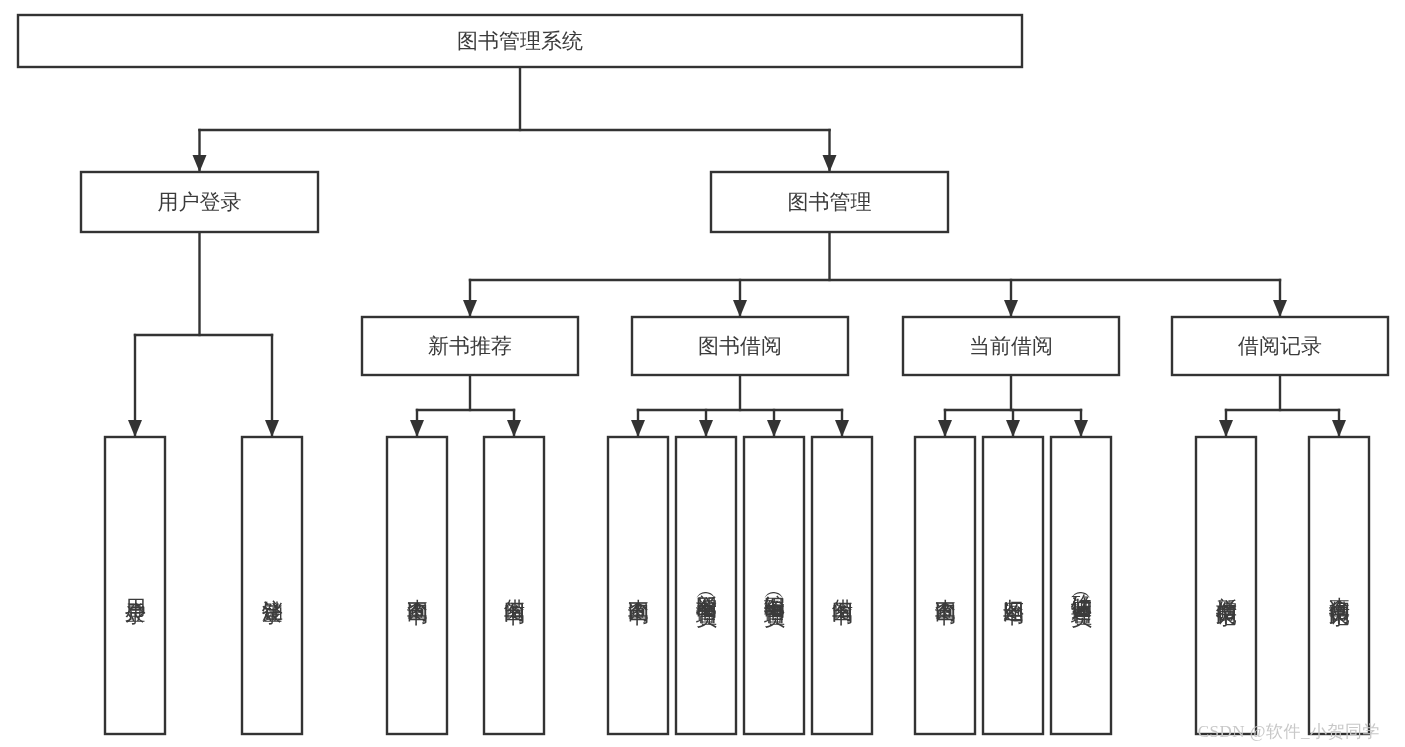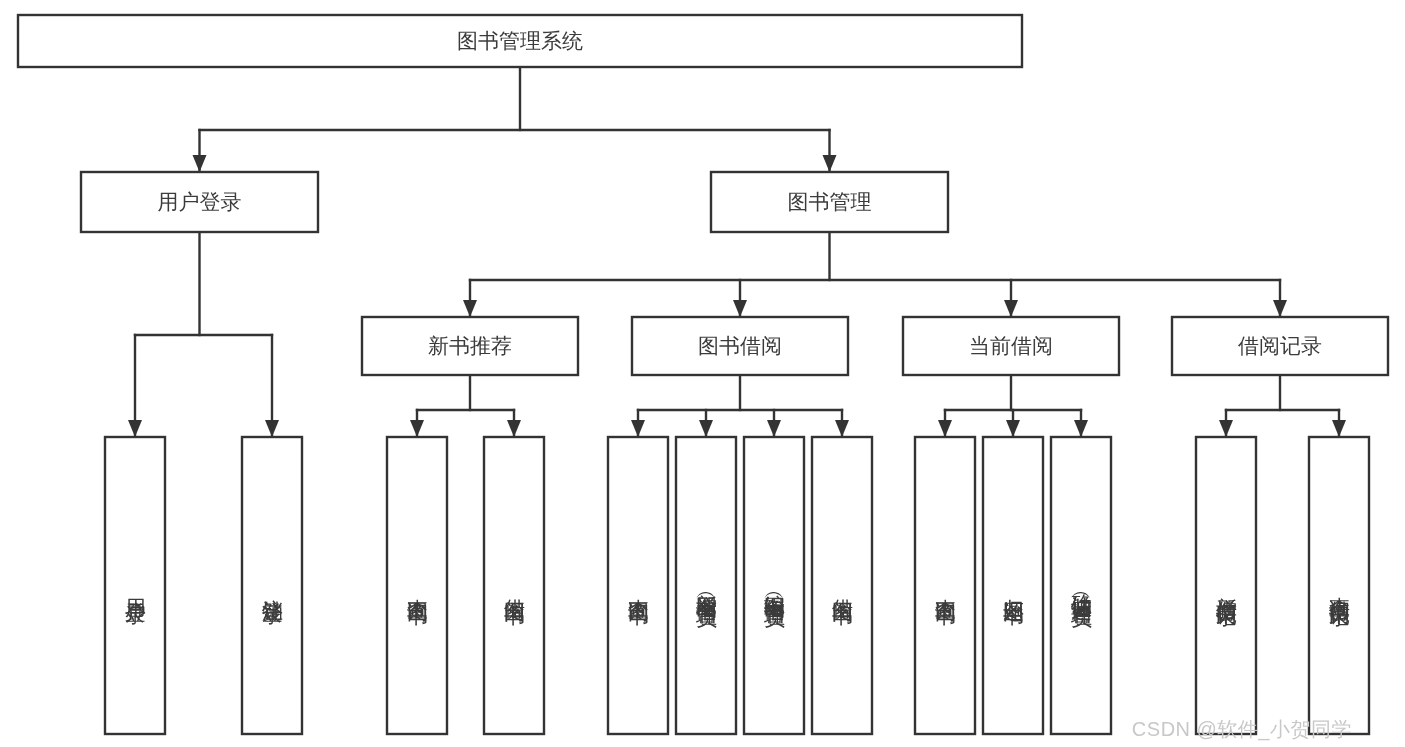--- a/index.html
+++ b/index.html
@@ -11,20 +11,21 @@
     width: 1405px;
     height: 747px;
     font-family: "DejaVu Sans", "Liberation Sans", sans-serif;
     overflow: hidden;
     position: relative;
   }
   #diagram-root {
     position: relative;
     width: 1360px;
     height: 747px;
+    padding-left: 28px;
   }
   svg#flowchart {
     position: absolute;
     top: 0;
     left: 0;
     width: 1405px;
     height: 747px;
     display: block;
   }
   .node-rect {
@@ -59,22 +60,22 @@
     color: #3b3b3b;
     letter-spacing: 2px;
     text-align: center;
     white-space: nowrap;
     pointer-events: none;
   }
   .watermark {
     position: absolute;
     right: 8px;
     bottom: 4px;
-    font-family: Liberation Sans, sans-serif;
-    font-size: 20px;
+    font-family: Liberation Serif, serif;
+    font-size: 17px;
     color: #c8c8c8;
     letter-spacing: 0.5px;
     white-space: nowrap;
   }
 </style>
 </head>
 <body>
 
 <div id="diagram-root">
   <svg id="flowchart" viewBox="0 0 1405 747">

